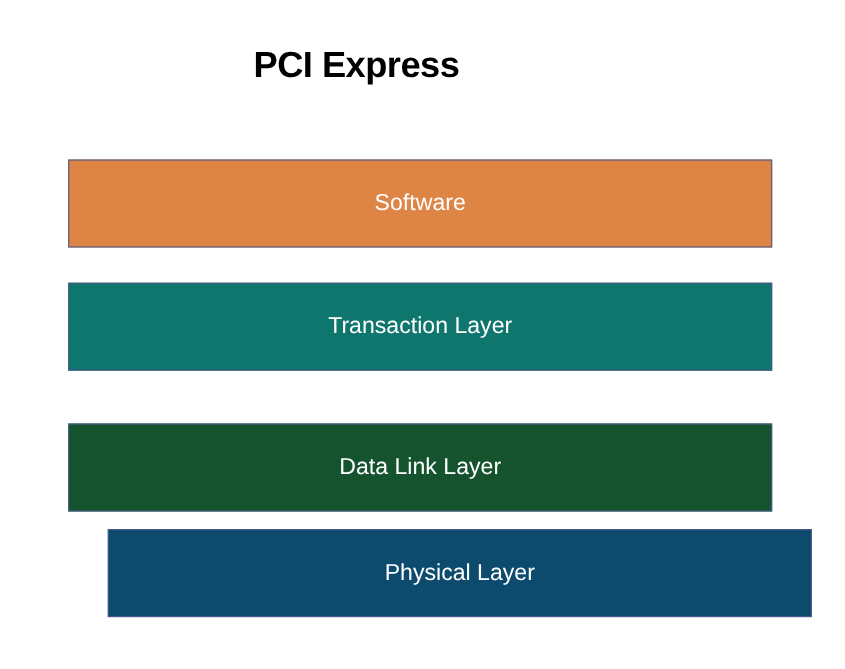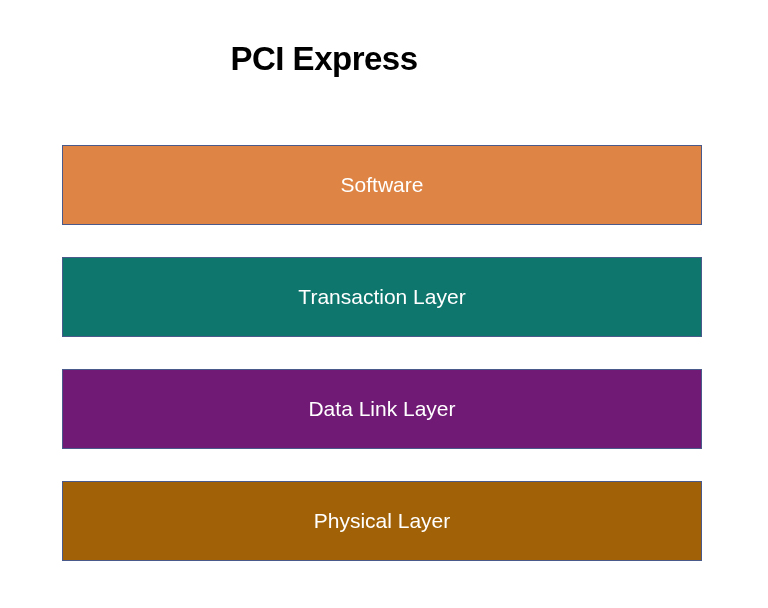--- a/index.html
+++ b/index.html
@@ -11,18 +11,18 @@
 <body>
 
 <div class="title">PCI Express</div>
 
 <div class="layer" style="top: 145px; background: rgb(222, 132, 68);">
   <span>Software</span>
 </div>
 <div class="layer" style="top: 257px; background: #0f766e;">
   <span>Transaction Layer</span>
 </div>
-<div class="layer" style="top: 369px; background: #701a75;">
+<div class="layer" style="top: 385px; background: #14532d;">
   <span>Data Link Layer</span>
 </div>
-<div class="layer" style="top: 481px; background: #a16207;">
+<div class="layer" style="top: 481px; background: #0c4a6e; margin-left: 36px;">
   <span>Physical Layer</span>
 </div>
 
 </body></html>

